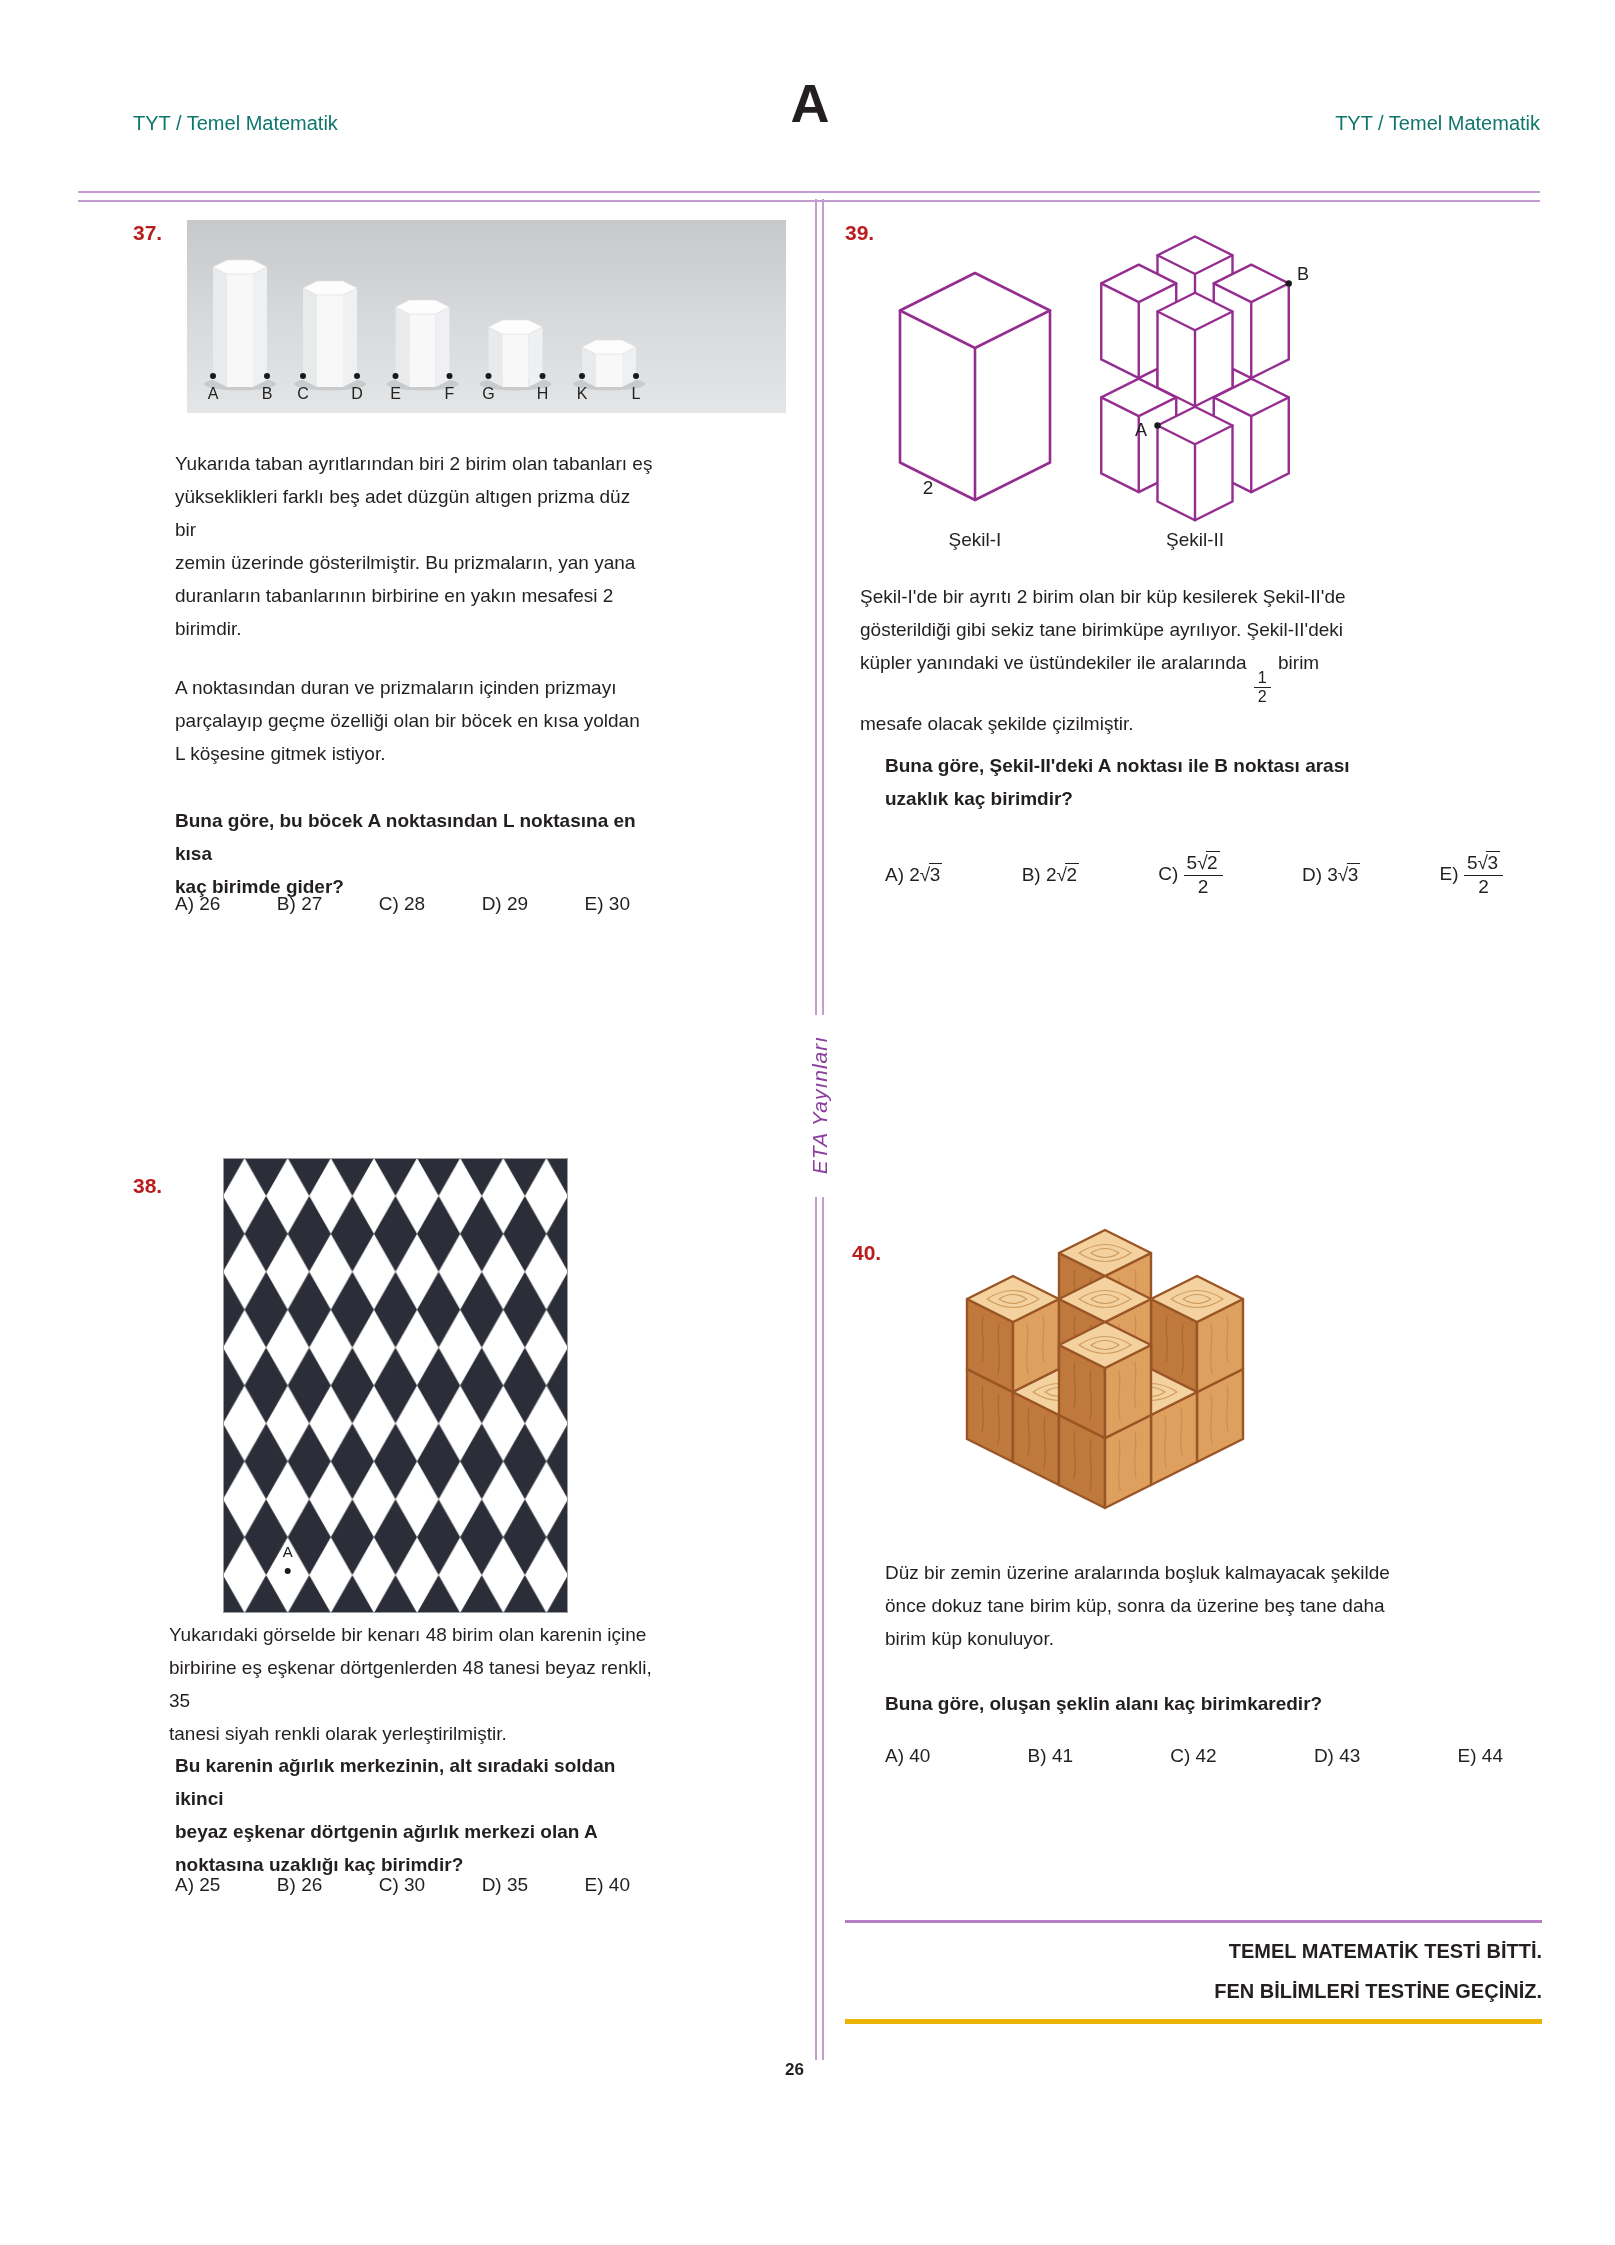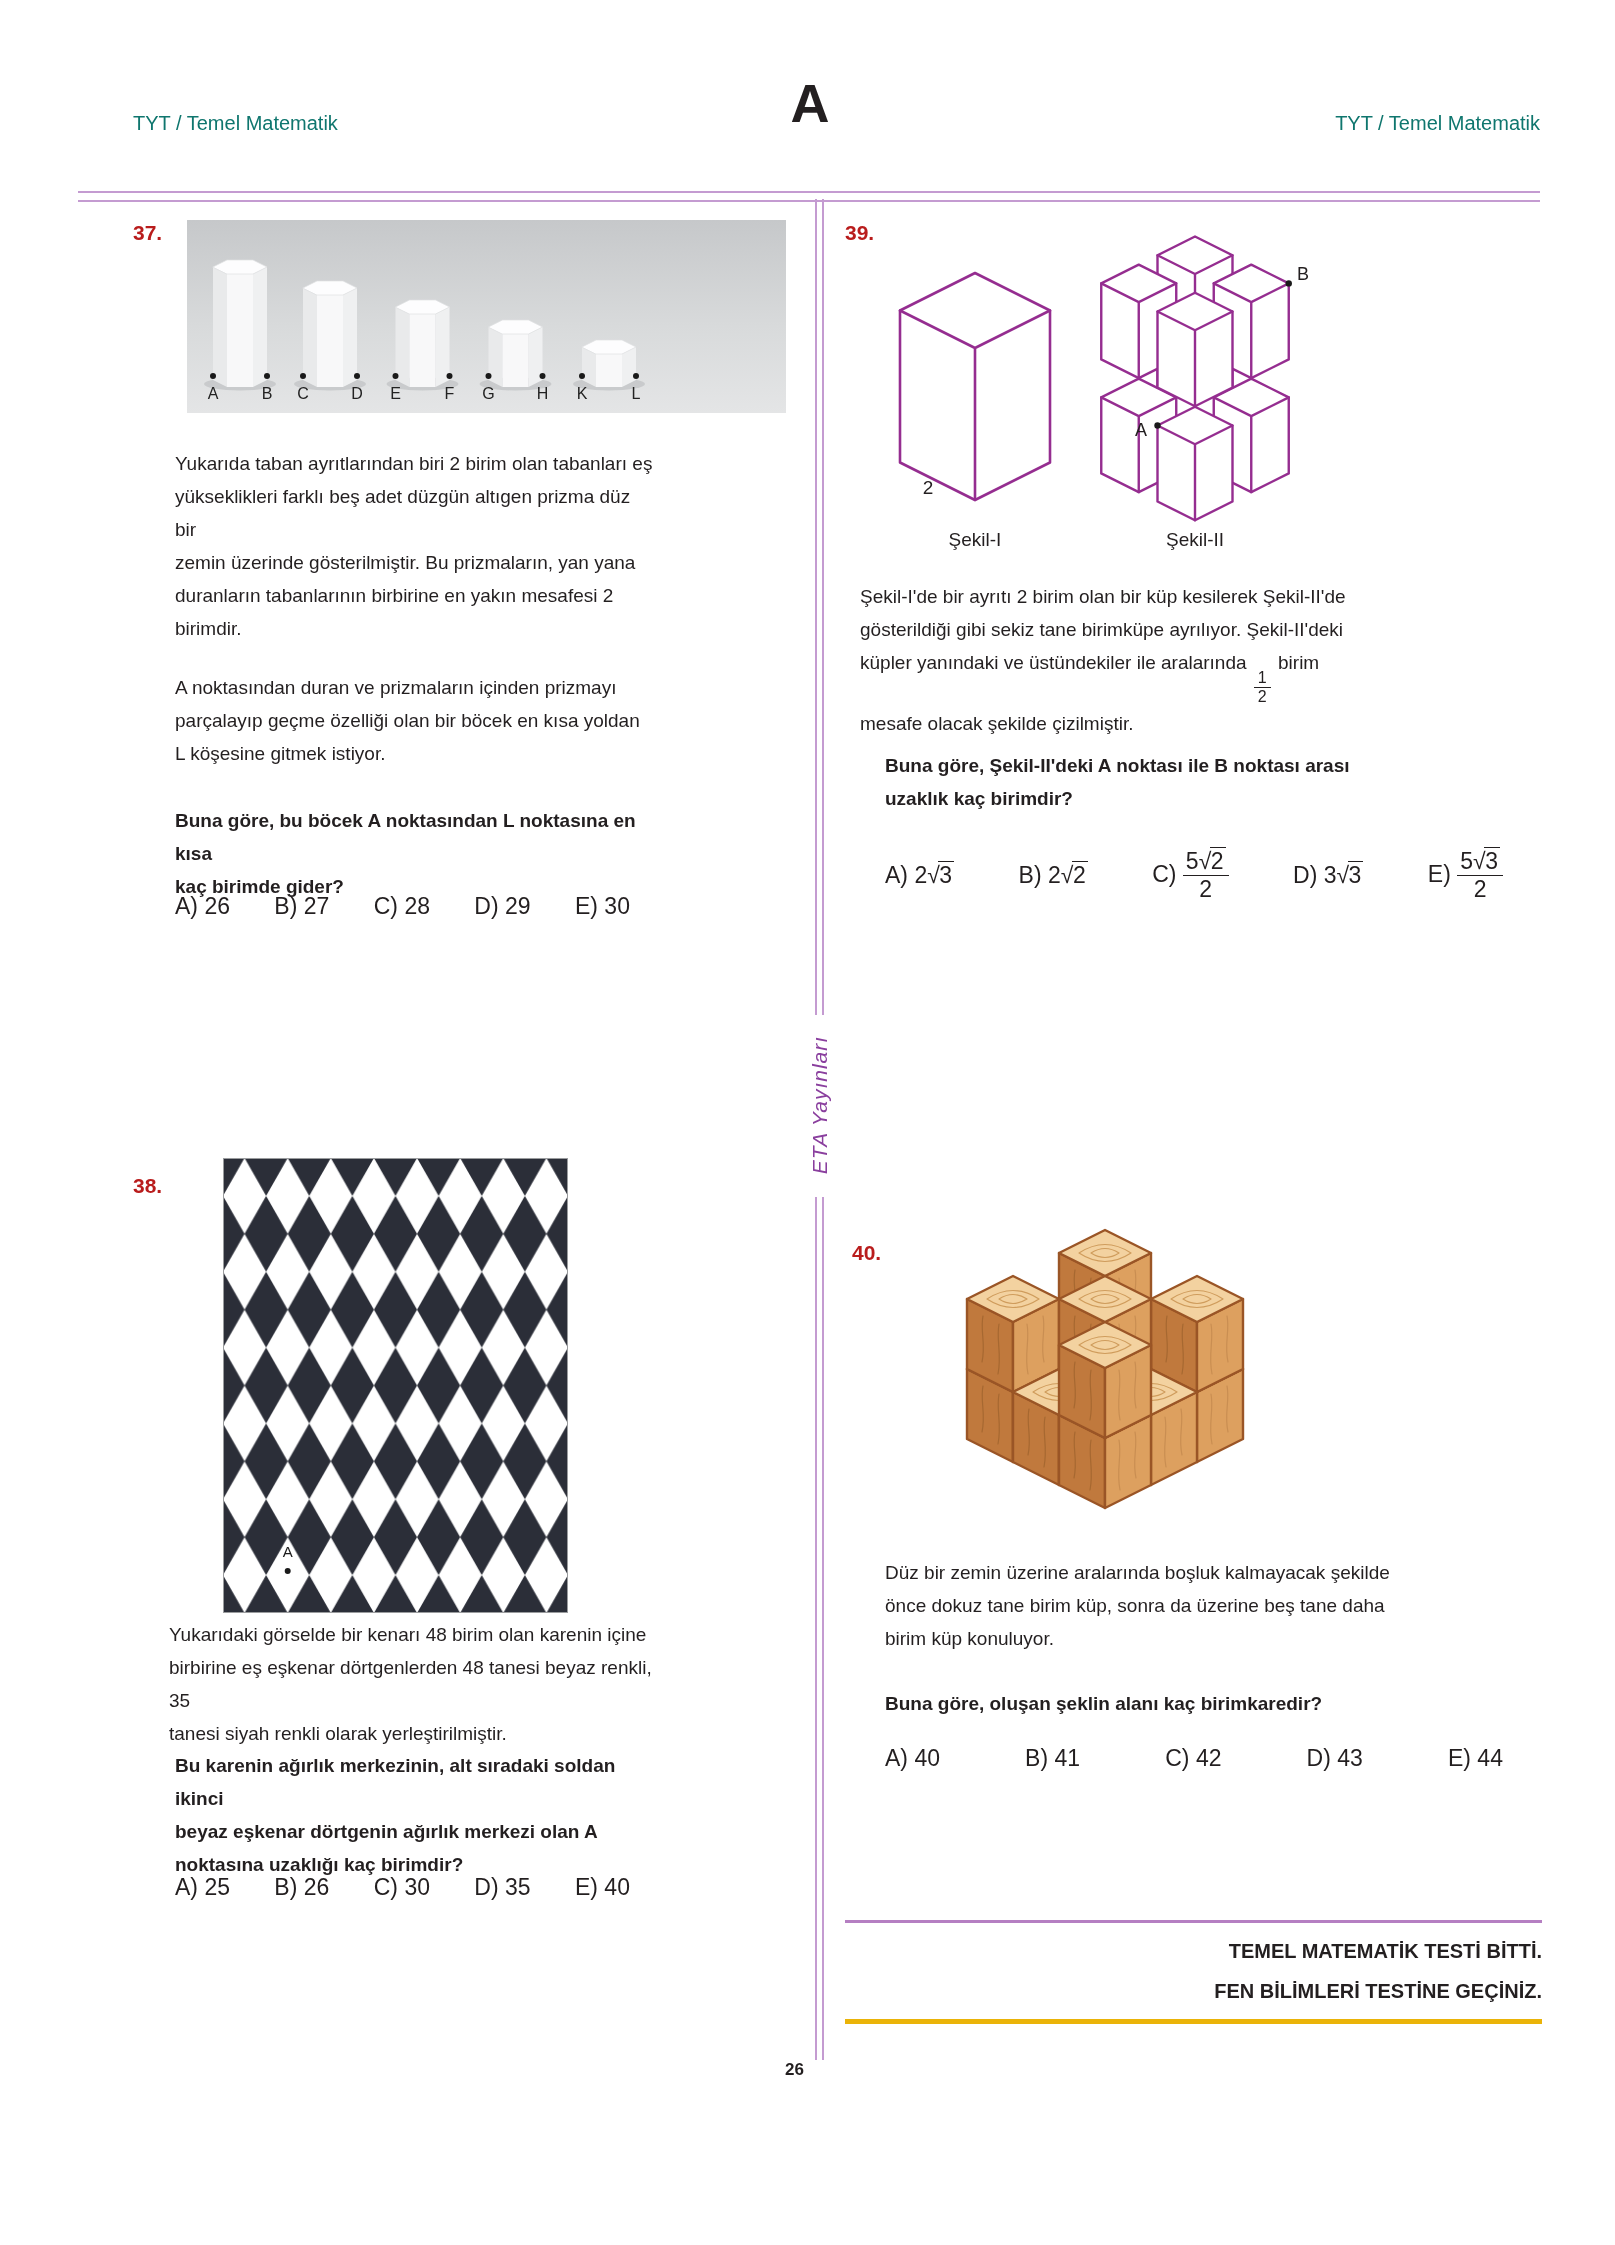--- a/index.html
+++ b/index.html
@@ -6,21 +6,21 @@
   #page{position:relative;width:1615px;height:2245px;background:#ffffff;
         font-family:"Liberation Sans", sans-serif;color:#231f20;overflow:hidden;}
   .abs{position:absolute;}
   .hdr{font-size:20px;font-weight:normal;color:#0f766e;}
   .booklet{font-size:54px;font-weight:bold;text-align:center;}
   .hrule{height:7px;border-top:2px solid #c49bd1;border-bottom:2px solid #c49bd1;}
   .vrule{width:5px;border-left:2px solid #c49bd1;border-right:2px solid #c49bd1;}
   .qnum{font-size:21px;font-weight:bold;color:#b91c1c;margin-top:16px;}
   .ptext{font-size:19px;line-height:33px;white-space:pre-line;}
   .qbold{font-weight:bold;}
-  .opts{display:flex;justify-content:space-between;font-size:23px;align-items:center;}
+  .opts{display:flex;justify-content:space-between;font-size:19px;align-items:center;}
   .eta{font-size:21px;font-style:italic;color:#8a3f9e;white-space:nowrap;
        transform:translate(-50%,-50%) rotate(-90deg);letter-spacing:1px;}
   .footerbox{border-top:3px solid #b57fc2;border-bottom:5px solid #eab308;
              padding:8px 0 8px 0;}
   .footerbox div{font-size:20px;font-weight:bold;text-align:right;line-height:40px;}
   .pagenum{font-size:17px;font-weight:bold;text-align:left;}
   
   .rad{border-top:1.8px solid #231f20;padding:0 2px 0 1px;margin-left:-1.5px;}
   .sqsign{margin-right:0;}
   .frac{display:inline-flex;flex-direction:column;align-items:center;

